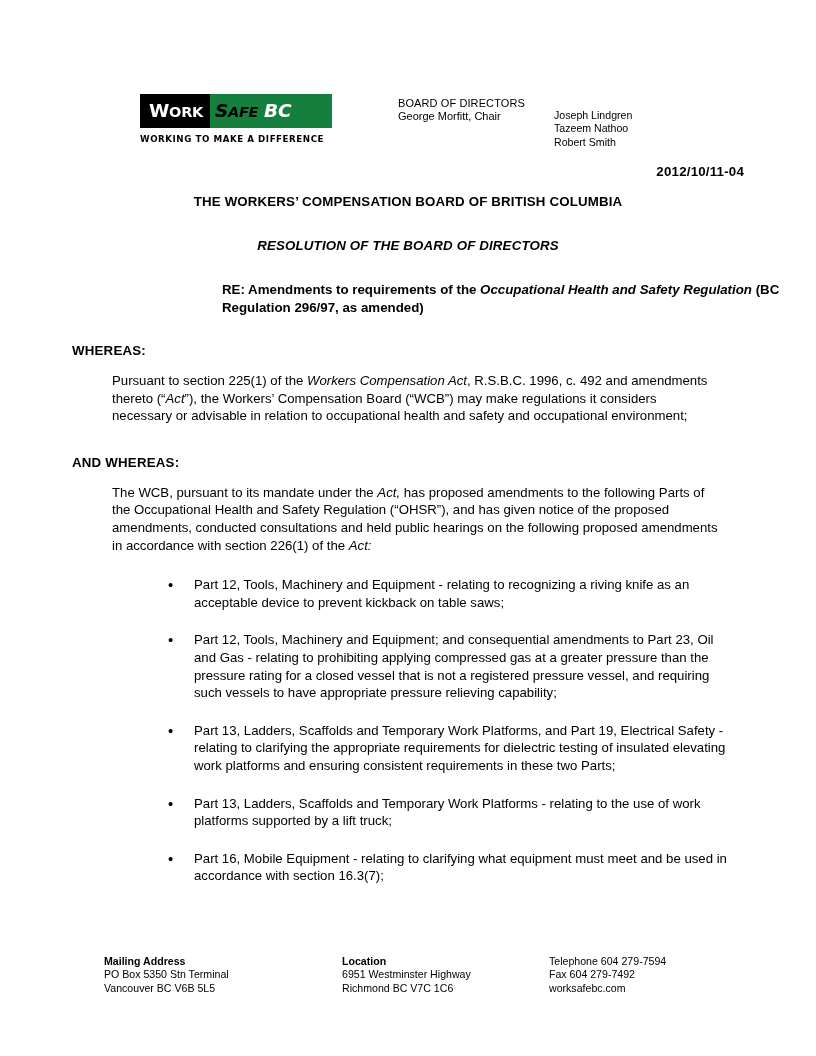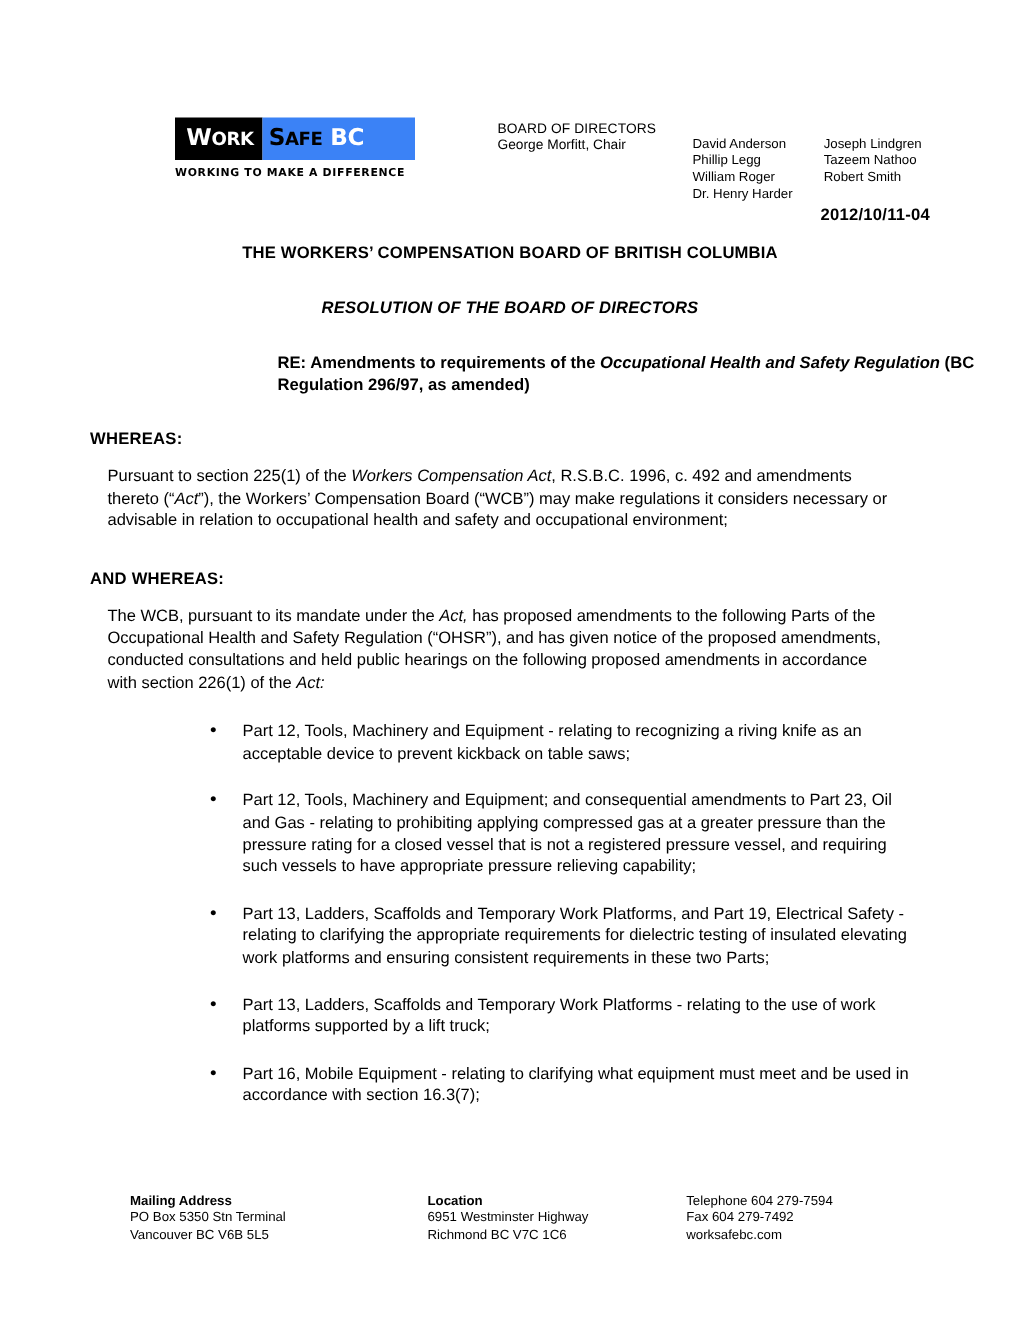--- a/index.html
+++ b/index.html
@@ -48,25 +48,26 @@
     height: 34px;
     width: 192px;
   }
   .logo-left {
     background: #000000;
     display: flex;
     align-items: center;
     padding: 0 7px 0 9px;
   }
   .logo-right {
-    background: #3b82f6;
+    background: #15803d;
     display: flex;
     align-items: center;
     padding: 0 8px 0 5px;
     flex: 1;
+    font-style: italic;
   }
   .logo-word {
     font-family: "DejaVu Sans", sans-serif;
     font-weight: bold;
     font-size: 18.5px;
     letter-spacing: -0.3px;
     line-height: 1;
   }
   .logo-word .cap { font-size: 18.5px; }
   .logo-word .sm  { font-size: 14.5px; }
@@ -151,21 +152,21 @@
     padding-left: 72px;
     font-weight: bold;
     font-size: 13.3px;
     letter-spacing: 0.2px;
   }
   .sec-whereas { margin-top: 27px; }
   .sec-andwhereas { margin-top: 30px; }
 
   .para {
     margin: 14px 0 0 0;
-    padding-left: 86px;
+    padding-left: 112px;
     padding-right: 96px;
     font-size: 13.2px;
     line-height: 17.6px;
   }
   .para i { font-style: italic; }
 
   ul.bullets {
     margin: 22px 0 0 0;
     padding: 0;
     list-style: none;
@@ -222,26 +223,20 @@
       <div class="logo-tagline">WORKING TO MAKE A DIFFERENCE</div>
     </div>
 
     <div class="bod">
       <div class="bod-title">BOARD OF DIRECTORS</div>
       <div class="bod-chair">George Morfitt, Chair</div>
     </div>
 
     <div class="directors">
       <div class="col">
-        <div>David Anderson</div>
-        <div>Phillip Legg</div>
-        <div>William Roger</div>
-        <div>Dr. Henry Harder</div>
-      </div>
-      <div class="col">
         <div>Joseph Lindgren</div>
         <div>Tazeem Nathoo</div>
         <div>Robert Smith</div>
       </div>
     </div>
 
     <div class="doc-number">2012/10/11-04</div>
   </div>
 
   <div class="content">

